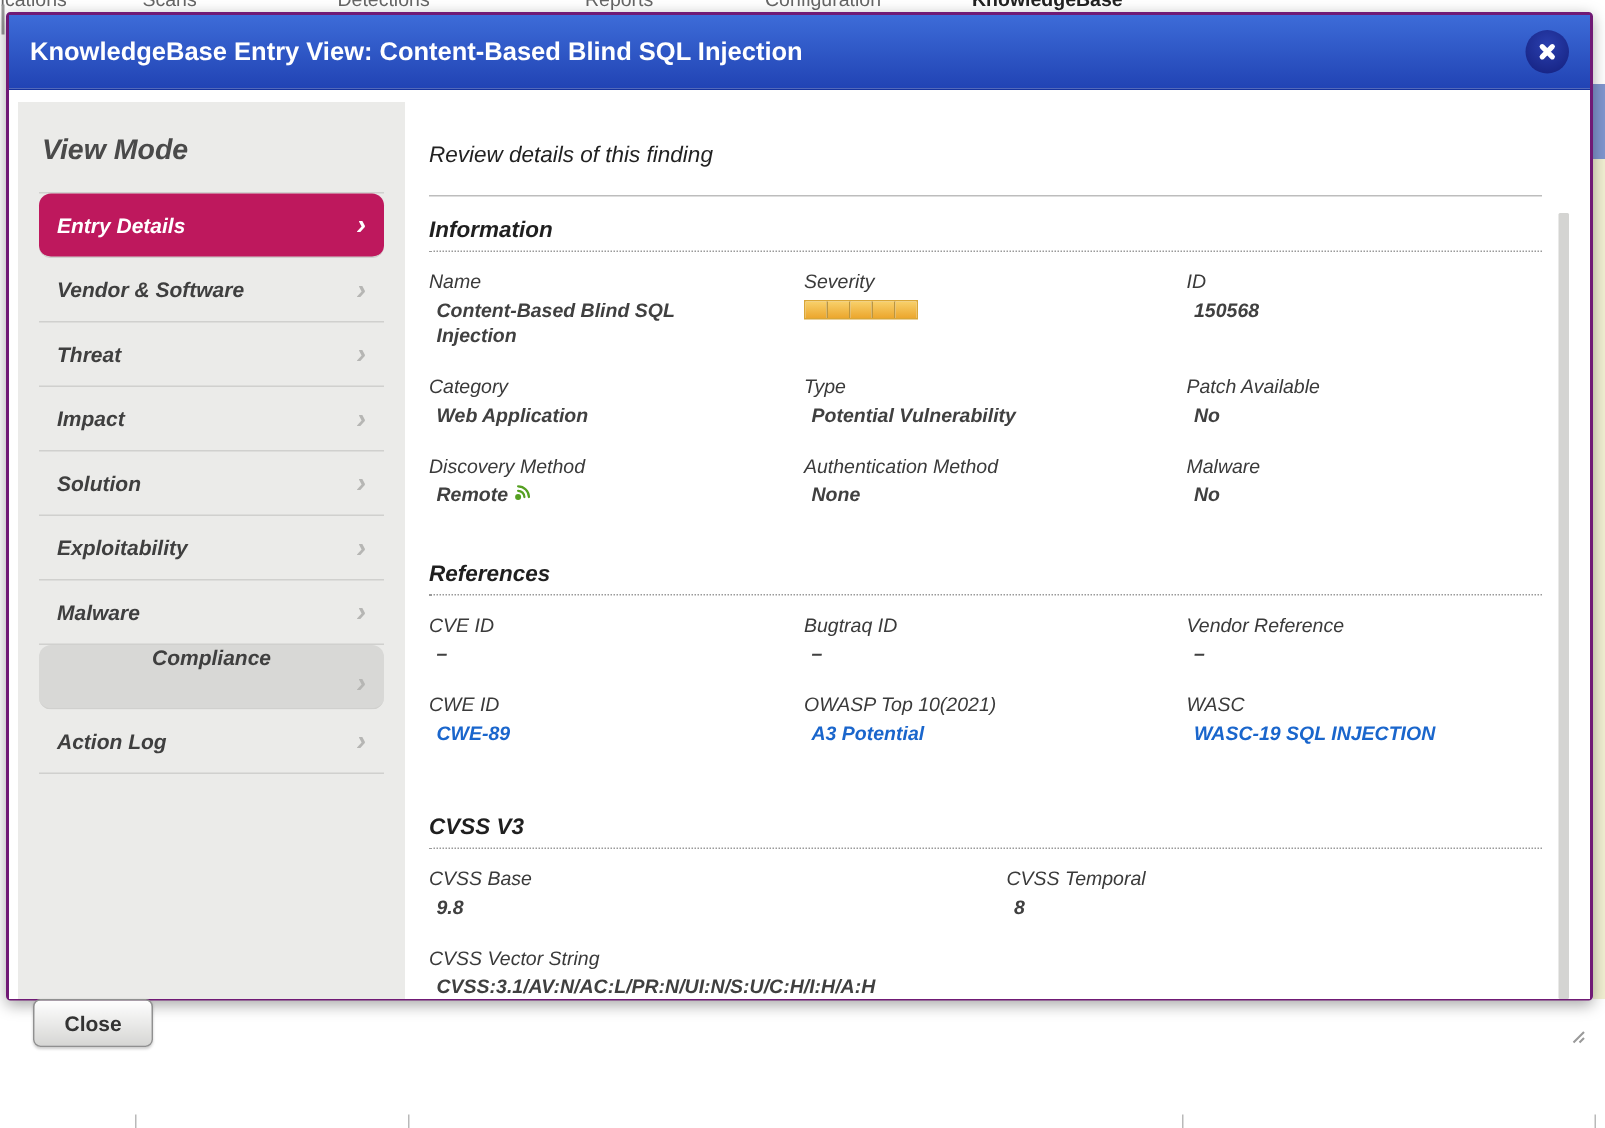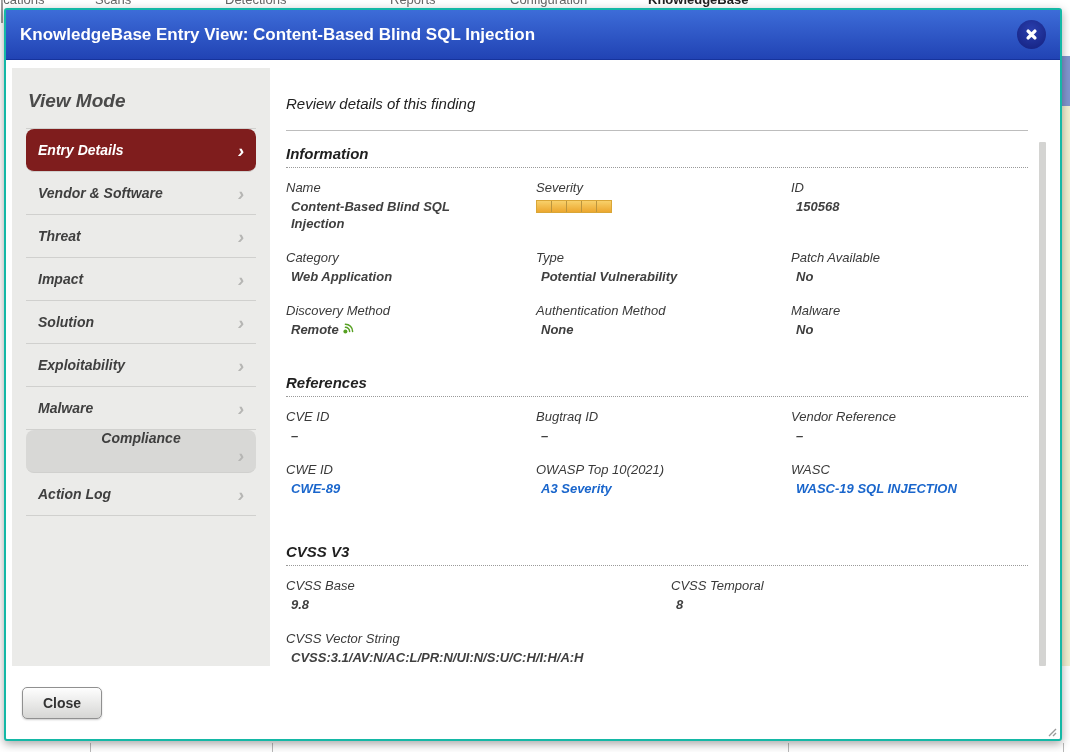--- a/index.html
+++ b/index.html
@@ -9,41 +9,41 @@
   
   .bg-page { position:absolute; inset:0; z-index:1; }
   .bg-tabs span { position:absolute; top:-8px; font-size:13px; color:#666; white-space:nowrap; }
   .bg-tabs span.bold { font-weight:bold; color:#222; }
   .bg-left-edge { position:absolute; left:1px; top:3px; width:2px; height:20px; background:#9a9a9a; }
   .bg-right-blue { position:absolute; right:0; top:56px; width:8px; height:50px; background:#8196cf; }
   .bg-right-yellow { position:absolute; right:0; top:106px; width:8px; height:560px; background:#f2f0d2; }
   .bg-bottom-line { position:absolute; bottom:0; width:1px; height:9px; background:#b9b9b9; }
 
   
-  .modal { position:absolute; left:4px; top:8px; width:1058px; height:733px; z-index:5;
-           background:#fff; border:2px solid #14b8a6; border-radius:3px;
+  .modal { position:absolute; left:4px; top:8px; width:1058px; height:659px; z-index:5;
+           background:#fff; border:2px solid #701a75; border-radius:3px;
            box-shadow:0 3px 10px rgba(0,0,0,.35); display:flex; flex-direction:column; }
 
   .titlebar { flex:0 0 50px; background:linear-gradient(#3d6cd8,#2143b4);
               border-bottom:1px solid #16339c; display:flex; align-items:center; padding:0 14px; }
   .titlebar .title { color:#fff; font-weight:bold; font-size:17px; }
   .close-btn { margin-left:auto; width:29px; height:29px; border-radius:50%; border:none; cursor:pointer;
                background:radial-gradient(circle at 50% 35%, #2a3fae, #131f7d);
                display:flex; align-items:center; justify-content:center; }
 
   .modal-body { flex:0 0 606px; display:flex; padding:8px 6px 0 6px; background:#fff; overflow:hidden;font-style:italic; }
 
   
   .sidebar { flex:0 0 258px; background:#ebebe9; padding:12px 14px 0; }
   .sidebar-heading { font-size:19px; font-weight:bold; color:#4a4a4a; padding:10px 2px 16px;
                      border-bottom:1px solid #d0d0ce; }
   .s-item { display:flex; align-items:center; height:43px; padding:0 12px;
             border-bottom:1px solid #d0d0ce; font-size:14px; font-weight:bold; color:#3f3f3f; cursor:pointer; }
   .s-item .chev { margin-left:auto; color:#b6b6b4; font-size:19px; font-weight:bold; line-height:1; }
-  .s-item.active { background:#7f1d1d; border-radius:8px; color:#fff; }
+  .s-item.active { background:#be185d; border-radius:8px; color:#fff; }
   .s-item.active .chev { color:#fff; }
   .s-item.highlighted { background:#d8d8d6; border-radius:8px;flex-direction:column; }
 
   
   .content { flex:1; position:relative; padding:26px 26px 0 16px; overflow:hidden; }
   .content-heading { font-size:15px; color:#222; line-height:20px; margin-bottom:16px; }
   .content-divider { border:none; border-top:1px solid #bdbdbd; }
   .section-title { font-size:15px; font-weight:bold; color:#1f1f1f; padding-bottom:5px;
                    border-bottom:1px dotted #9a9a9a; }
   .sec-info  .section-title { margin-top:14px; }
@@ -224,21 +224,21 @@
             <div class="f-label">Vendor Reference</div>
             <div class="f-value">–</div>
           </div>
 
           <div class="field">
             <div class="f-label">CWE ID</div>
             <div class="f-value link">CWE-89</div>
           </div>
           <div class="field">
             <div class="f-label">OWASP Top 10(2021)</div>
-            <div class="f-value link">A3 Severity</div>
+            <div class="f-value link">A3 Potential</div>
           </div>
           <div class="field">
             <div class="f-label">WASC</div>
             <div class="f-value link">WASC-19 SQL INJECTION</div>
           </div>
         </div>
       </section>
 
       <section class="sec-cvss">
         <div class="section-title">CVSS V3</div>

